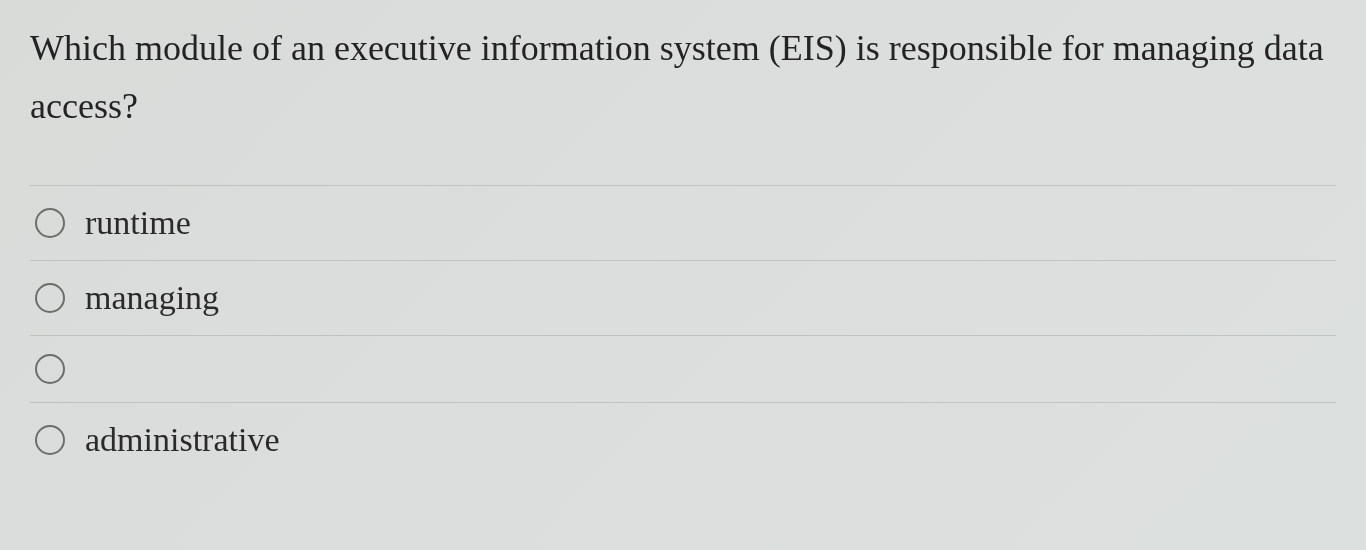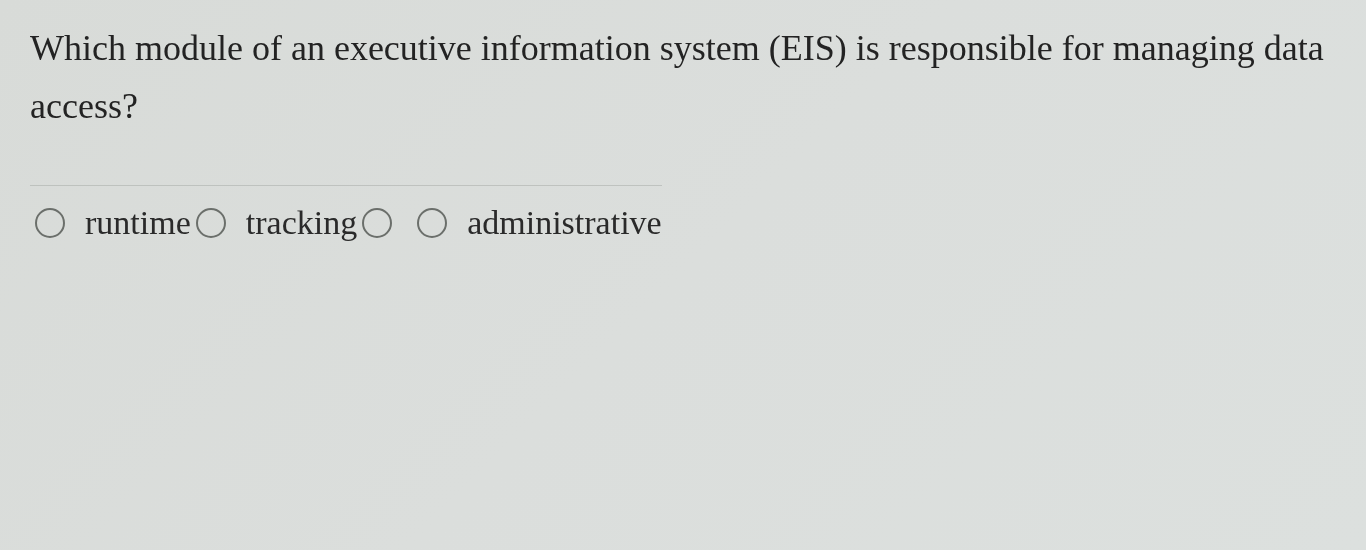--- a/index.html
+++ b/index.html
@@ -18,21 +18,21 @@
     }
     .question-text {
       font-size: 36px;
       line-height: 1.6;
       color: #232323;
       margin-bottom: 50px;
       font-weight: 400;
     }
     .options-container {
       display: flex;
-      flex-direction: row;
+      flex-direction: column;
     }
     .option-row {
       display: flex;
       align-items: center;
       padding: 18px 0;
       border-top: 1px solid rgba(150, 155, 150, 0.4);
       cursor: pointer;
     }
     .option-row:last-child {
       border-bottom: none;
@@ -60,21 +60,21 @@
 
 <div class="options-container">
 
   <div class="option-row">
     <div class="radio-circle"></div>
     <div class="option-label">runtime</div>
   </div>
 
   <div class="option-row">
     <div class="radio-circle"></div>
-    <div class="option-label">tracking</div>
+    <div class="option-label">managing</div>
   </div>
 
   <div class="option-row">
     <div class="radio-circle"></div>
   </div>
 
   <div class="option-row">
     <div class="radio-circle"></div>
     <div class="option-label">administrative</div>
   </div>

